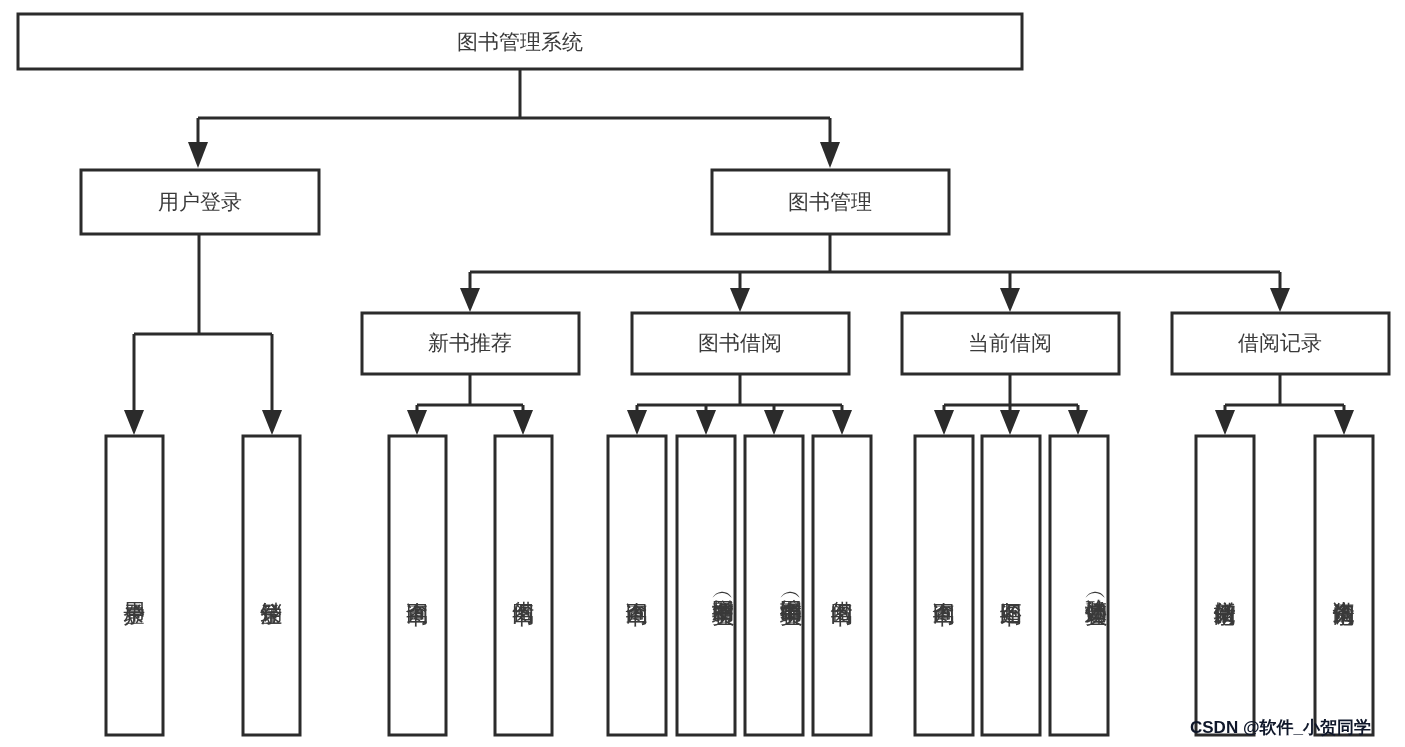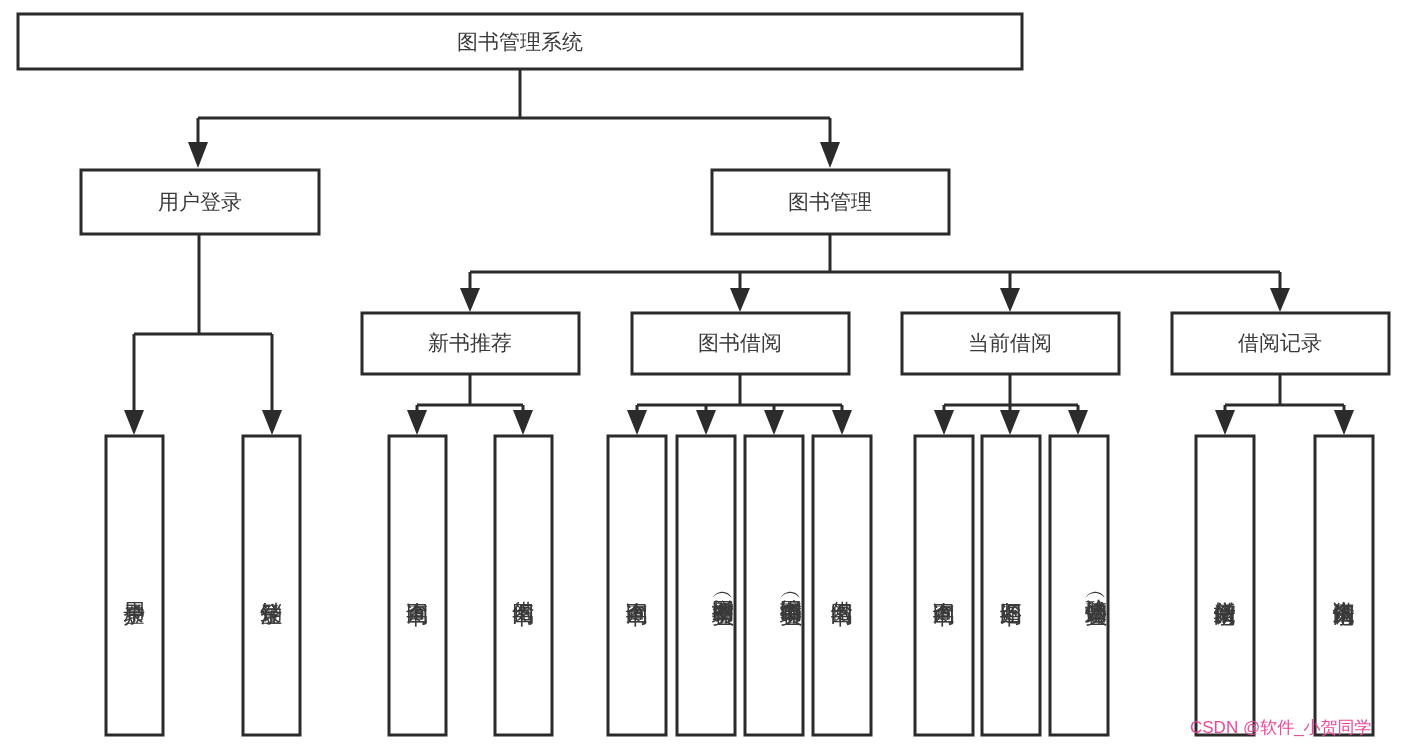--- a/index.html
+++ b/index.html
@@ -63,24 +63,25 @@
     justify-content: center;
     text-align: center;
     white-space: nowrap;
     pointer-events: none;
     user-select: none;
   }
   .watermark {
     position: absolute;
     font-family: "Liberation Sans", "DejaVu Sans", sans-serif;
     font-size: 17px;
-    color: #ec4899;
+    color: #0f172a;
     white-space: nowrap;
     left: 1190px;
     top: 716px;
+    font-weight: bold;
   }
 </style>
 </head>
 <body>
 
 <div id="diagram-root">
 
   <svg class="flow" viewBox="0 0 1405 747">
     <defs>
       <marker id="arrow" viewBox="0 0 12 14" refX="6" refY="13" markerWidth="12" markerHeight="14" orient="auto-start-reverse" markerUnits="userSpaceOnUse">

